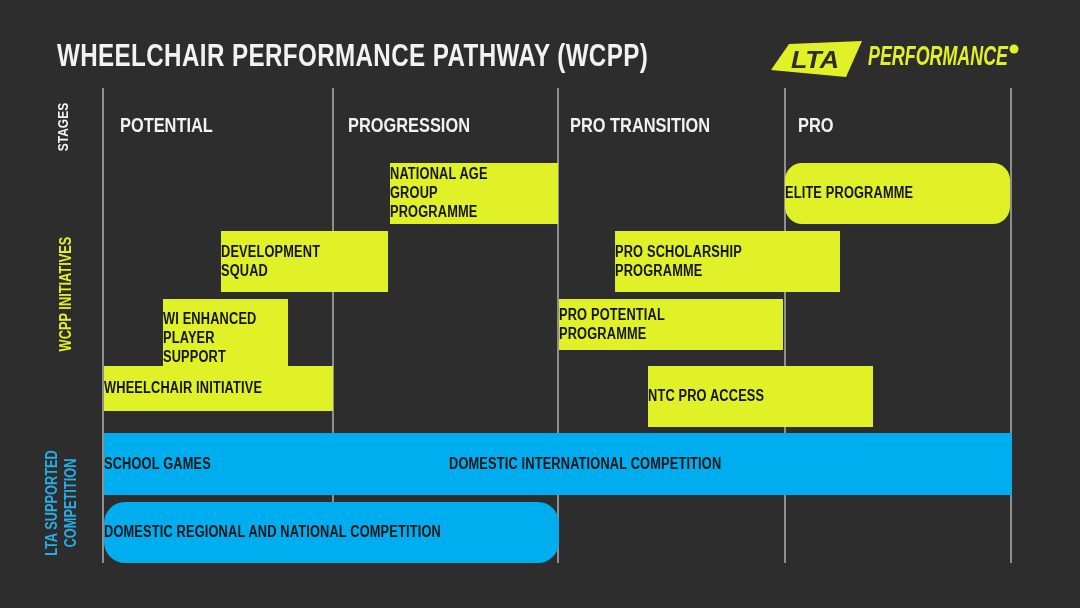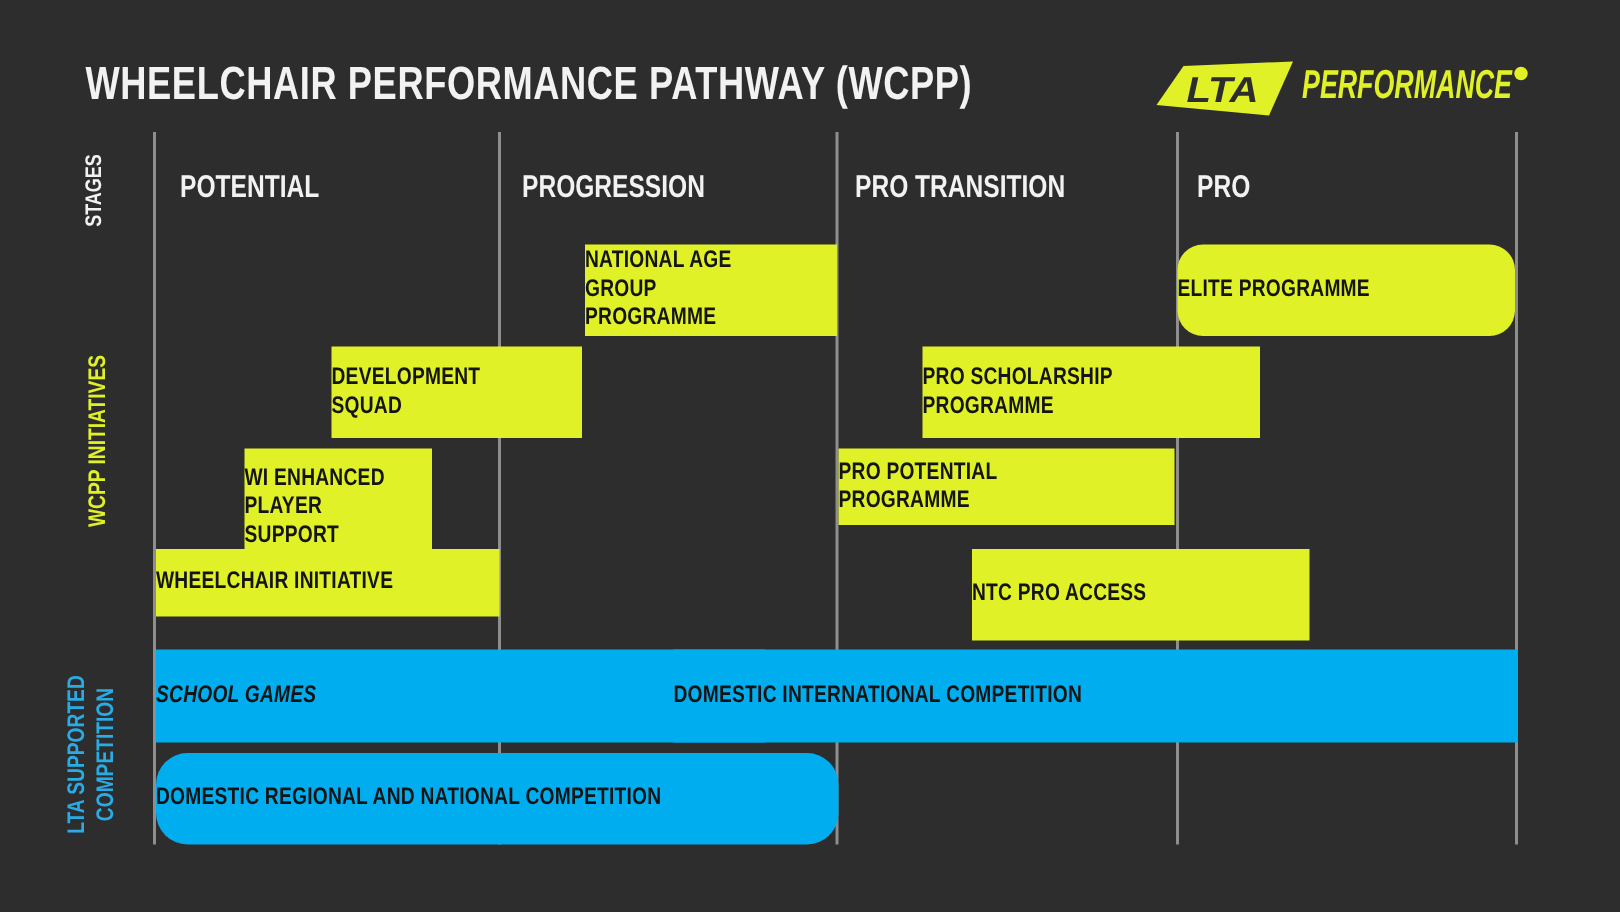--- a/index.html
+++ b/index.html
@@ -37,21 +37,21 @@
            transform:scaleX(.8);transform-origin:0 50%;display:inline-block;}
 
   .b-nagp    {left:390px;top:163px;width:168px;height:61px;}
   .b-elite   {left:785px;top:163px;width:225px;height:61px;border-radius:17px;}
   .b-dev     {left:221px;top:231px;width:167px;height:61px;}
   .b-scholar {left:615px;top:231px;width:225px;height:61px;}
   .b-wieps   {left:163px;top:299px;width:125px;height:79px;}
   .b-propot  {left:559px;top:299px;width:224px;height:51px;}
   .b-wi      {left:104px;top:366px;width:229px;height:45px;}
   .b-ntc     {left:648px;top:366px;width:225px;height:61px;}
-  .b-school  {left:104px;top:433px;width:406px;height:62px;font-style:italic;}
+  .b-school  {left:104px;top:433px;width:406px;height:62px;}
   .b-domint  {left:449px;top:433px;width:563px;height:62px;}
   .b-domreg  {left:104px;top:502px;width:455px;height:61px;border-radius:21px;}
 
   .logo text{font-family:"Liberation Sans",sans-serif;font-weight:bold;font-style:italic;}
 </style>
 </head>
 <body>
 
 <div class="canvas">
 

